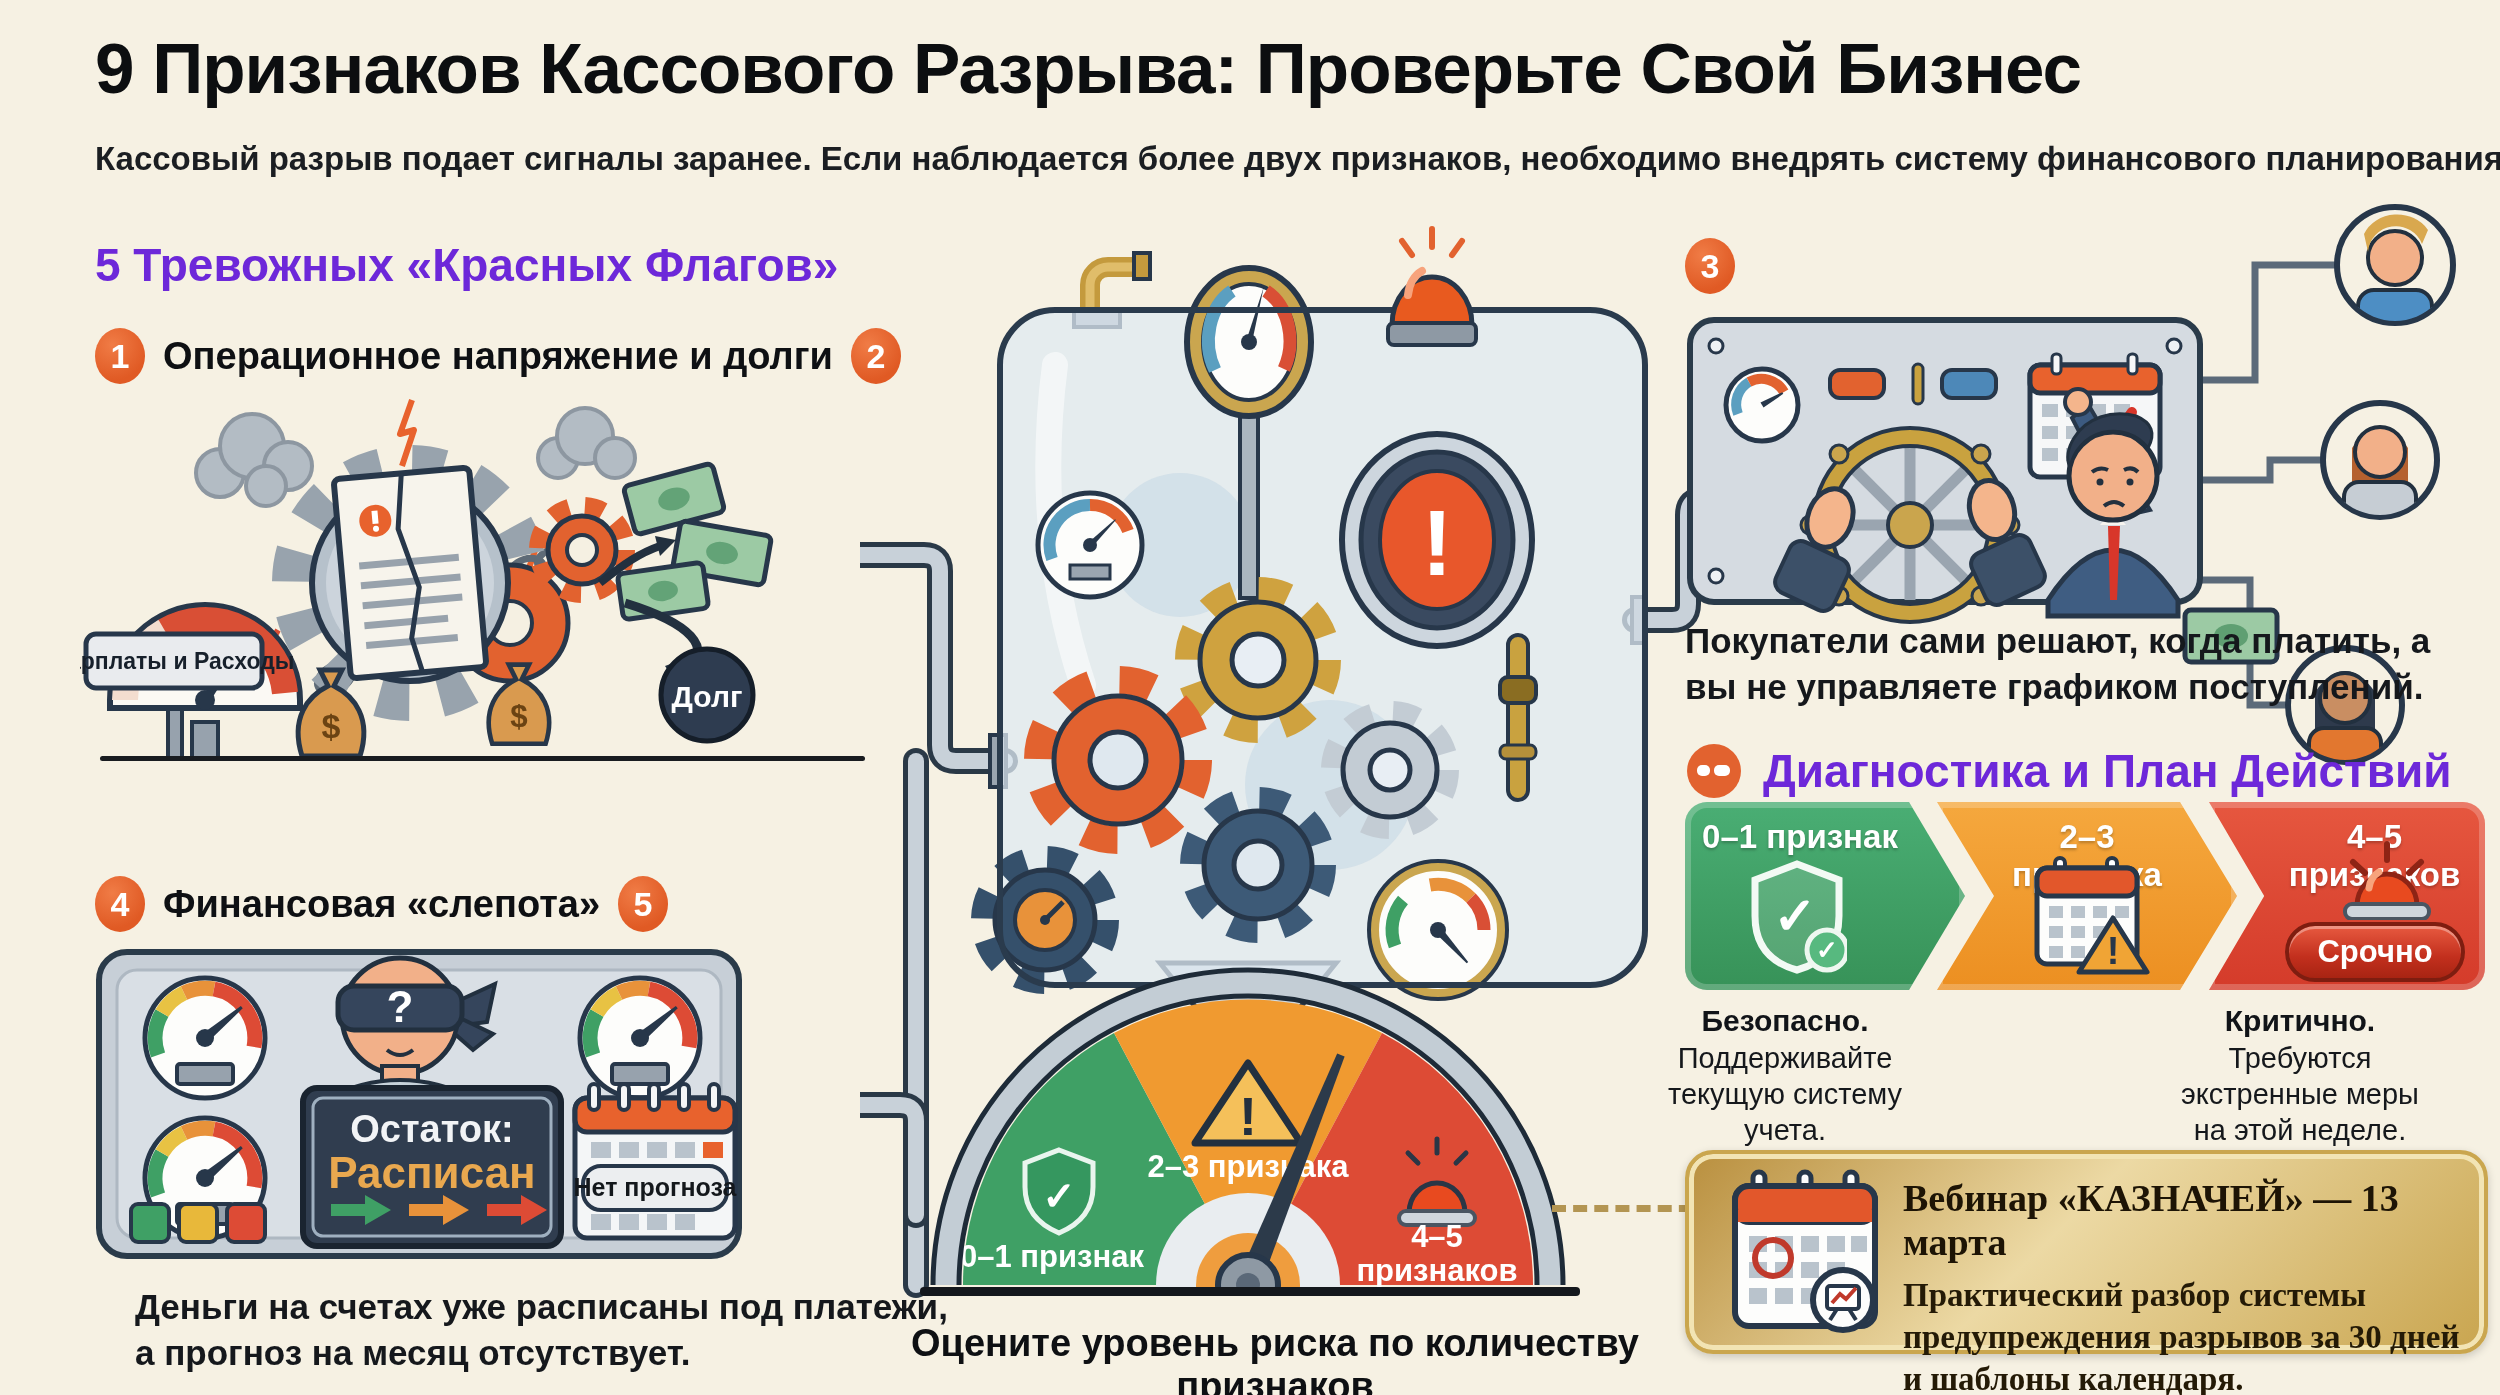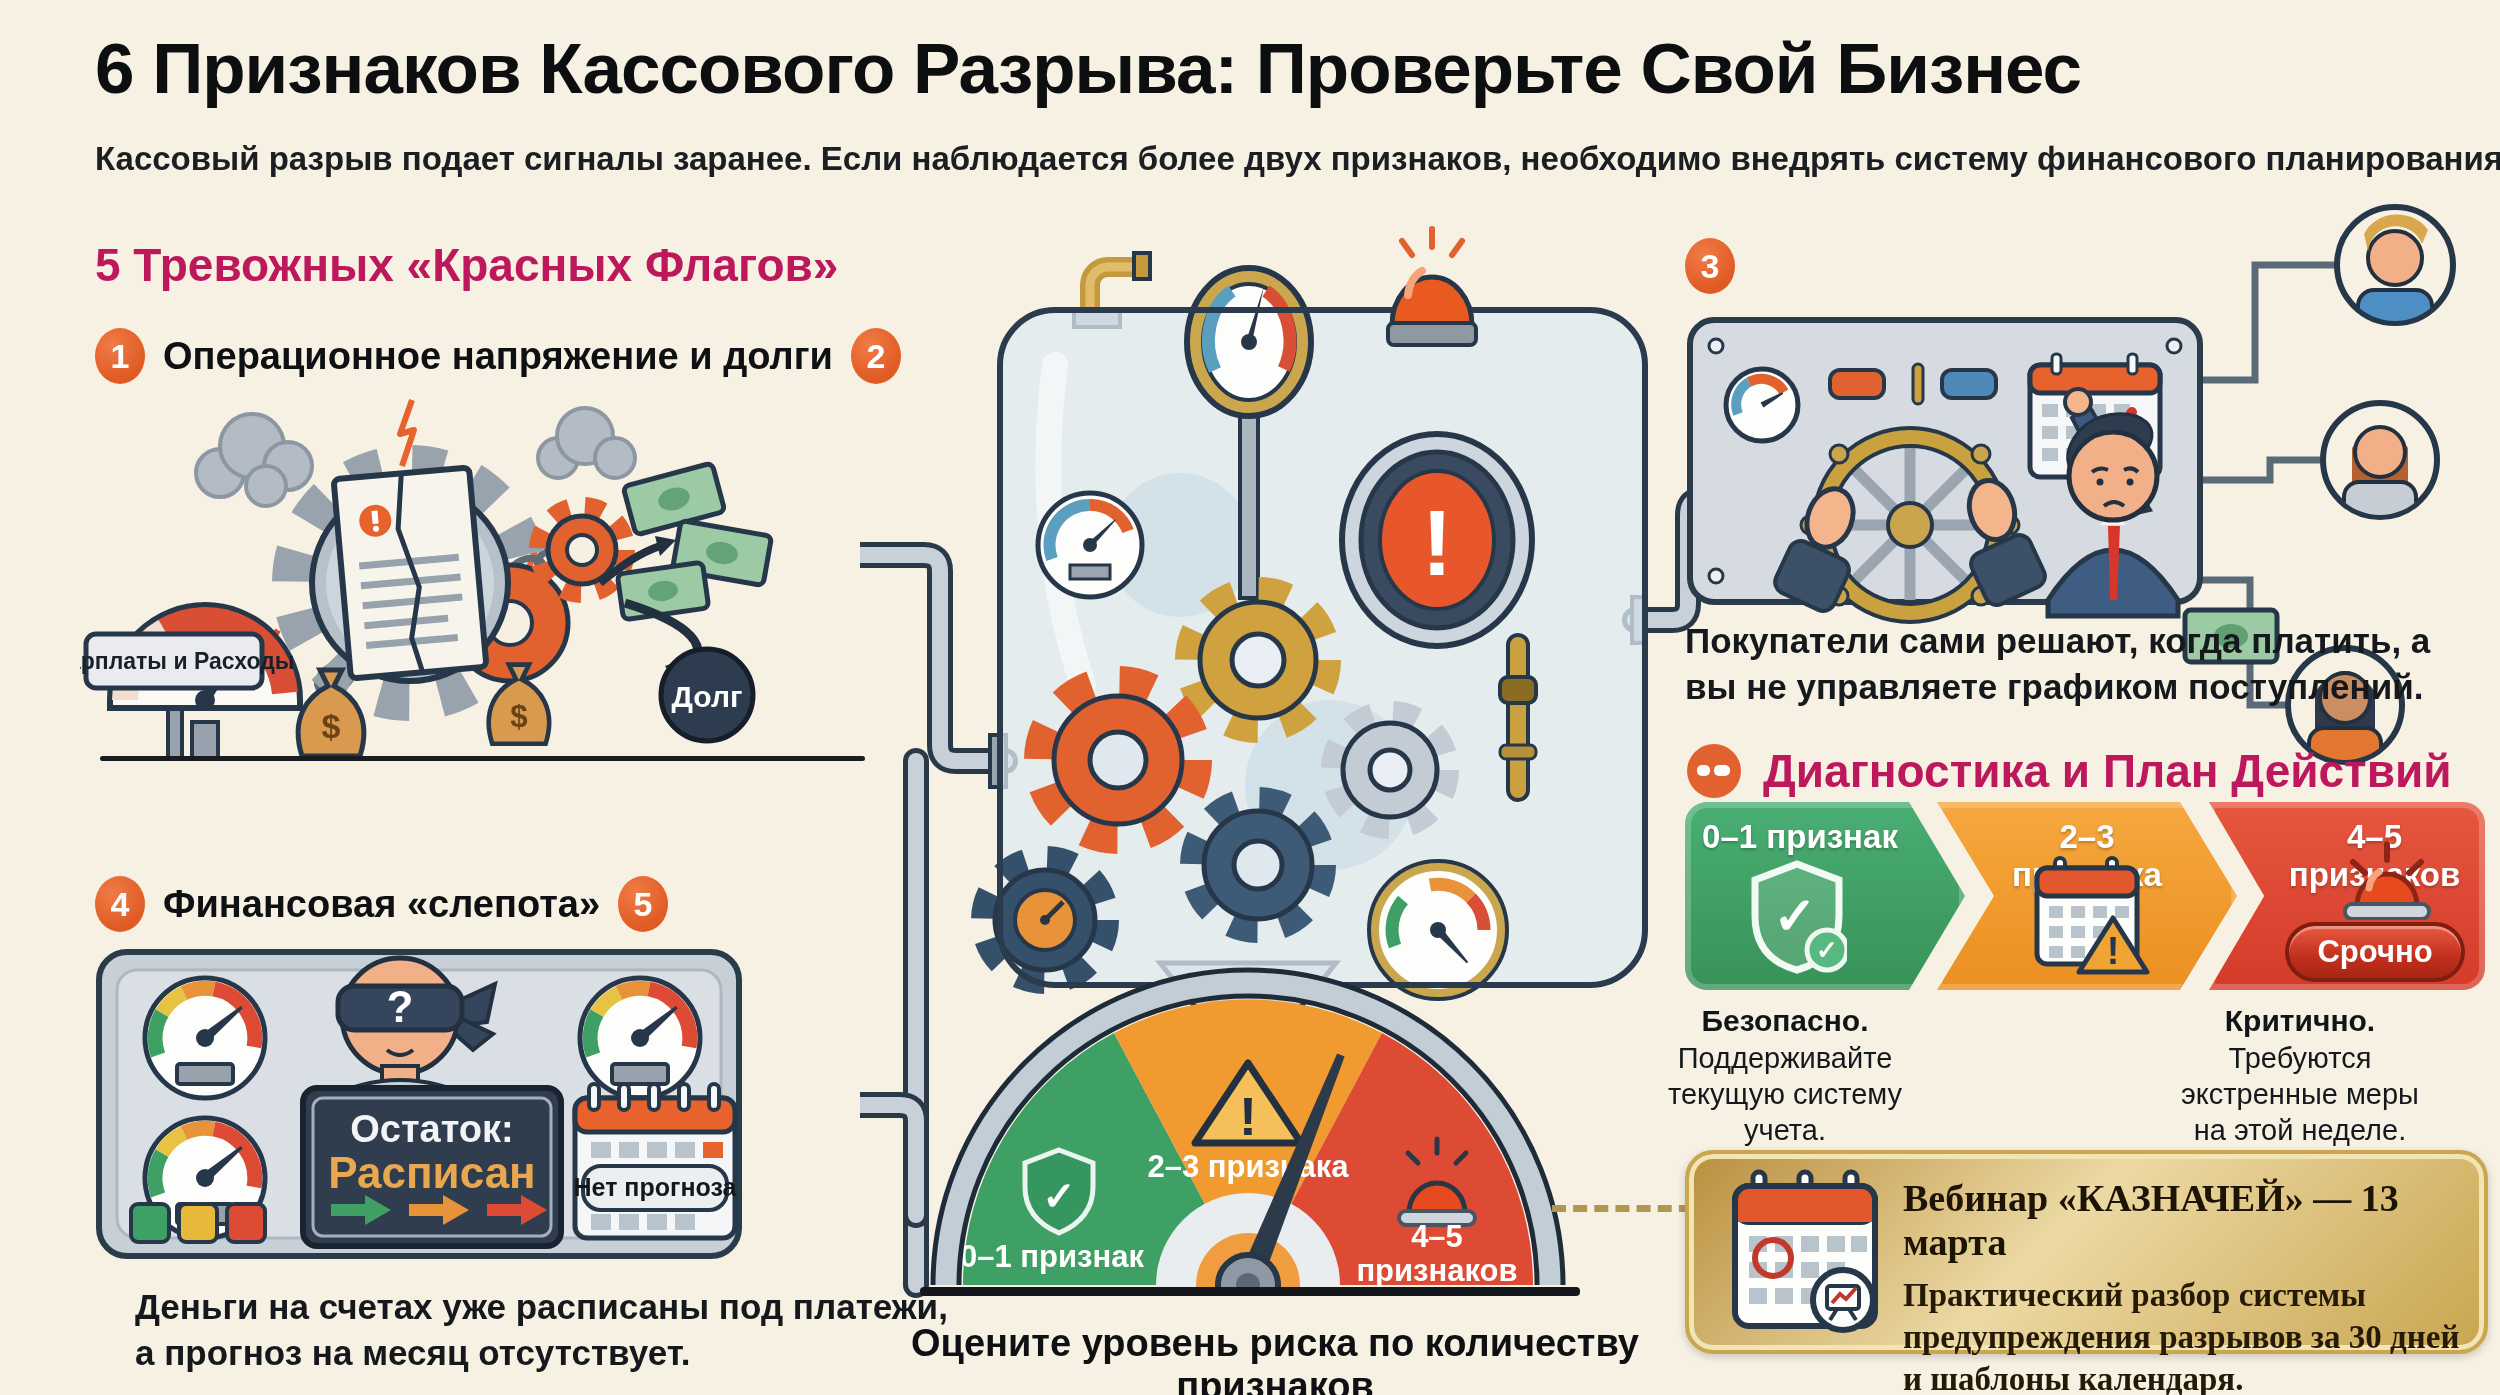--- a/index.html
+++ b/index.html
@@ -1,21 +1,21 @@
 <!DOCTYPE html>
 <html><head>
 <meta charset="utf-8">
 <style>
   html,body{margin:0;padding:0;background:#f6f1e3;}
   #stage{position:relative;width:2500px;height:1395px;background:#f6f1e3;overflow:hidden;
          font-family:"Liberation Sans",sans-serif;color:#101316;}
   .abs{position:absolute;}
   .title{font-size:71px;font-weight:800;letter-spacing:-1px;color:#0c0e10;white-space:nowrap;}
   .subtitle{font-size:33px;font-weight:600;color:#1b1e22;white-space:nowrap;}
-  .sec-h{font-size:46px;font-weight:800;color:#be185d;}
+  .sec-h{font-size:46px;font-weight:800;color:#6d28d9;}
   .sign-row{display:flex;align-items:center;gap:18px;}
   .badge{width:50px;height:56px;border-radius:50%;background:radial-gradient(circle at 35% 30%,#f07c46,#e05a24 70%);
          color:#fff;font-size:34px;font-weight:800;display:flex;align-items:center;justify-content:center;flex:0 0 auto;}
   .sign-title{font-size:38px;font-weight:800;color:#0e1013;white-space:nowrap;}
   .caption{font-size:35px;font-weight:600;line-height:1.3;color:#15181c;}
   .divider{background:#191c20;border-radius:3px;}
   .center-caption{font-size:38px;font-weight:800;text-align:center;color:#0e1013;}
   .diag-row{display:flex;align-items:center;gap:20px;}
   .chev{position:absolute;height:188px;top:0;box-shadow:inset 0 0 0 6px rgba(255,255,255,.22);}
   .chev-label{position:absolute;top:16px;left:0;right:0;text-align:center;color:#fff;
@@ -31,21 +31,21 @@
   .pill{position:absolute;border-radius:30px;background:linear-gradient(180deg,#e85a40,#c22f1d 60%,#a82413);
         border:4px solid #7e1d10;box-shadow:inset 0 3px 0 rgba(255,255,255,.35);
         color:#fff;font-size:31px;font-weight:800;display:flex;align-items:center;justify-content:center;}
   svg text{font-family:"Liberation Sans",sans-serif;}
 </style>
 </head>
 <body>
 
 <div id="stage">
 
-  <div class="abs title" style="left:95px;top:28px;">6 Признаков Кассового Разрыва: Проверьте Свой Бизнес</div>
+  <div class="abs title" style="left:95px;top:28px;">9 Признаков Кассового Разрыва: Проверьте Свой Бизнес</div>
   <div class="abs subtitle" style="left:95px;top:140px;">Кассовый разрыв подает сигналы заранее. Если наблюдается более двух признаков, необходимо внедрять систему финансового планирования.</div>
 
   <div class="abs sec-h" style="left:95px;top:238px;">5 Тревожных «Красных Флагов»</div>
 
   <div class="abs sign-row" style="left:95px;top:328px;">
     <div class="badge">1</div>
     <div class="sign-title">Операционное напряжение и долги</div>
     <div class="badge">2</div>
   </div>
 

